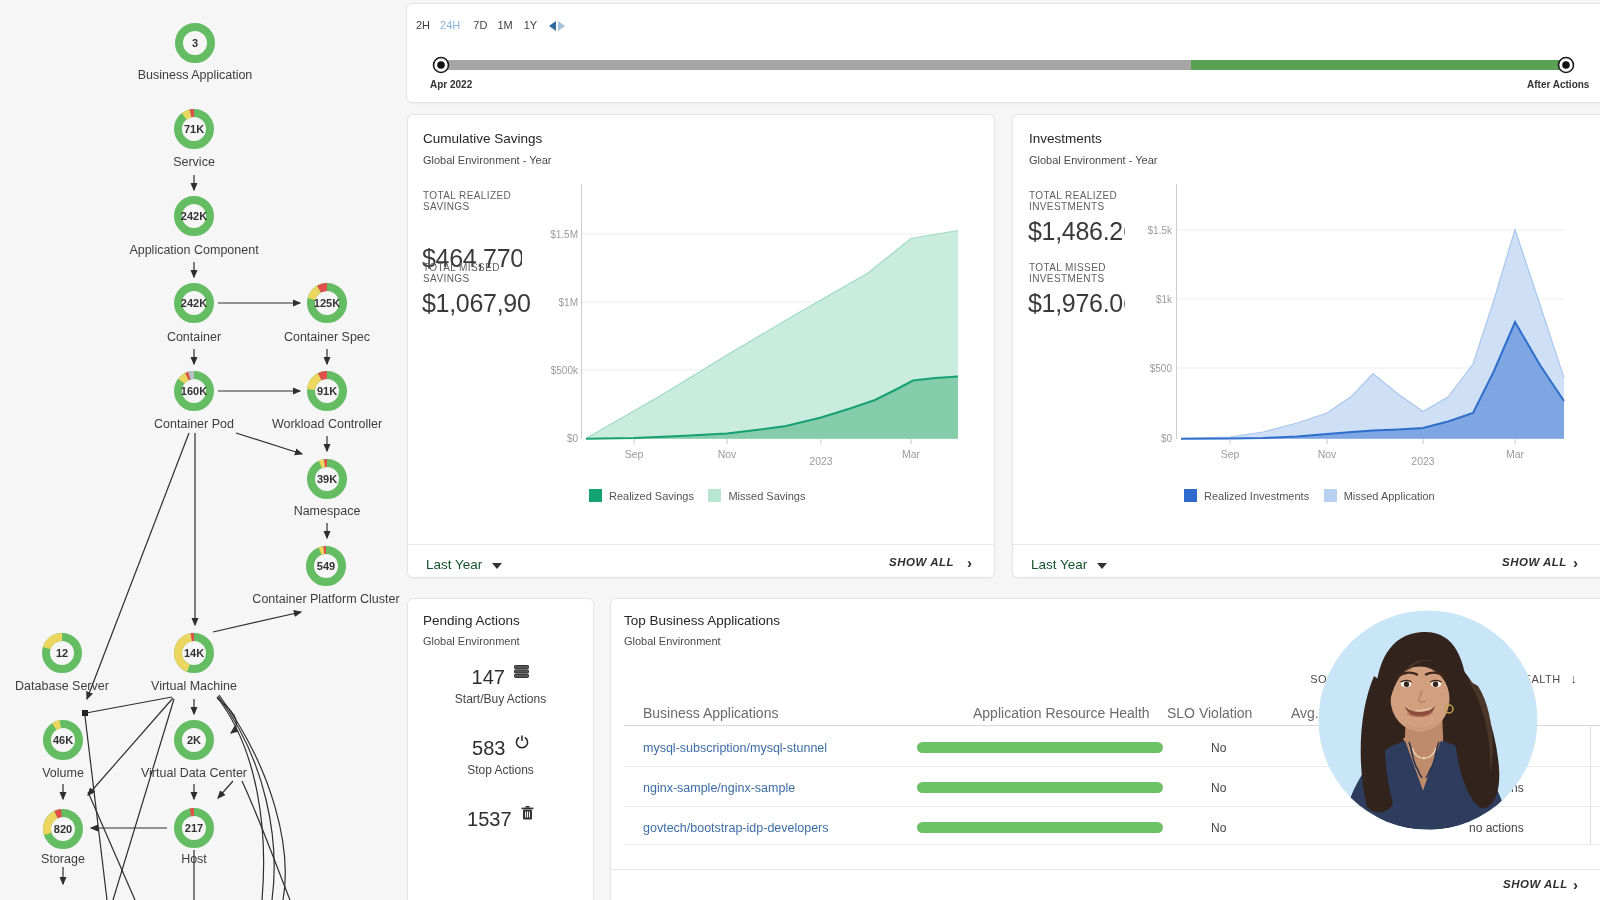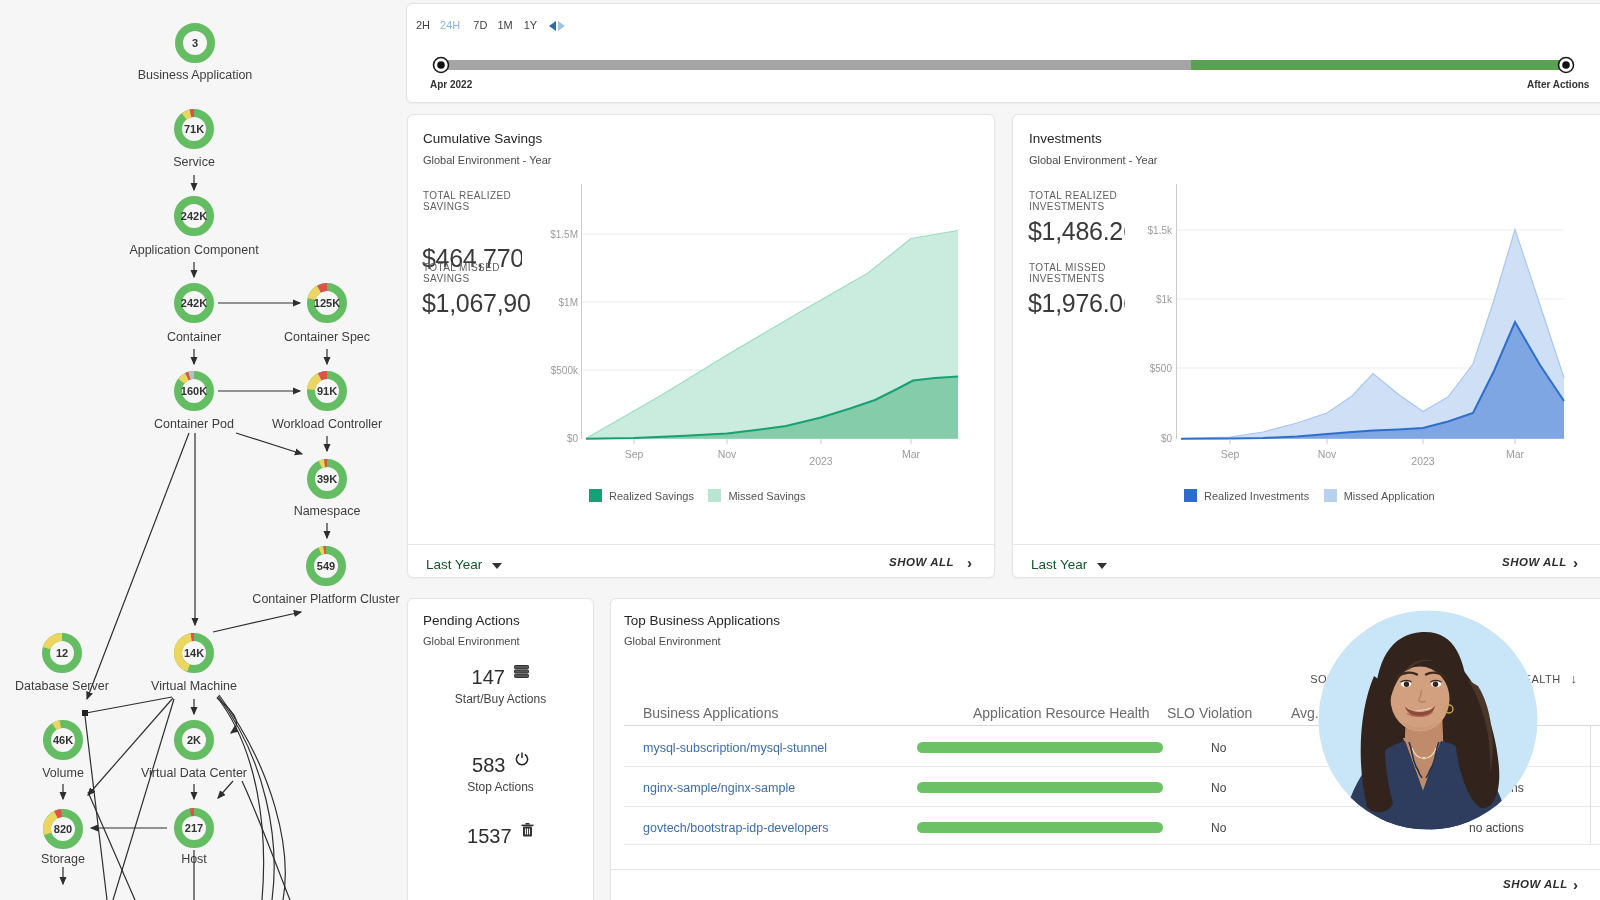--- a/index.html
+++ b/index.html
@@ -99,21 +99,21 @@
   <div class="abs" style="left:0; top:66px; width:100%; text-align:center;">
     <div style="">
       <span style="font-size:20px; color:#2e2e2e;">147</span>
       <svg width="15" height="13" viewBox="0 0 15 13" style="vertical-align:6px; margin-left:5px;">
         <rect x="0.5" y="0.5" width="14" height="3.2" rx="0.8" fill="#555" stroke="#333"></rect>
         <rect x="0.5" y="4.9" width="14" height="3.2" rx="0.8" fill="#555" stroke="#333"></rect>
         <rect x="0.5" y="9.3" width="14" height="3.2" rx="0.8" fill="#555" stroke="#333"></rect>
       </svg>
       <div style="font-size:12px; color:#444; margin-top:3px;">Start/Buy Actions</div>
     </div>
-    <div style="margin-top:46px;">
+    <div style="margin-top:29px;">
       <span style="font-size:20px; color:#2e2e2e;">583</span>
       <svg width="14" height="14" viewBox="0 0 14 14" style="vertical-align:6px; margin-left:5px;">
         <path d="M4.2,2.4 A5.6,5.6 0 1 0 9.8,2.4" fill="none" stroke="#222" stroke-width="1.5"></path>
         <line x1="7" y1="0.5" x2="7" y2="6" stroke="#222" stroke-width="1.5"></line>
       </svg>
       <div style="font-size:12px; color:#444; margin-top:3px;">Stop Actions</div>
     </div>
     <div style="margin-top:29px;">
       <span style="font-size:20px; color:#2e2e2e;">1537</span>
       <svg width="13" height="14" viewBox="0 0 13 14" style="vertical-align:6px; margin-left:5px;">

